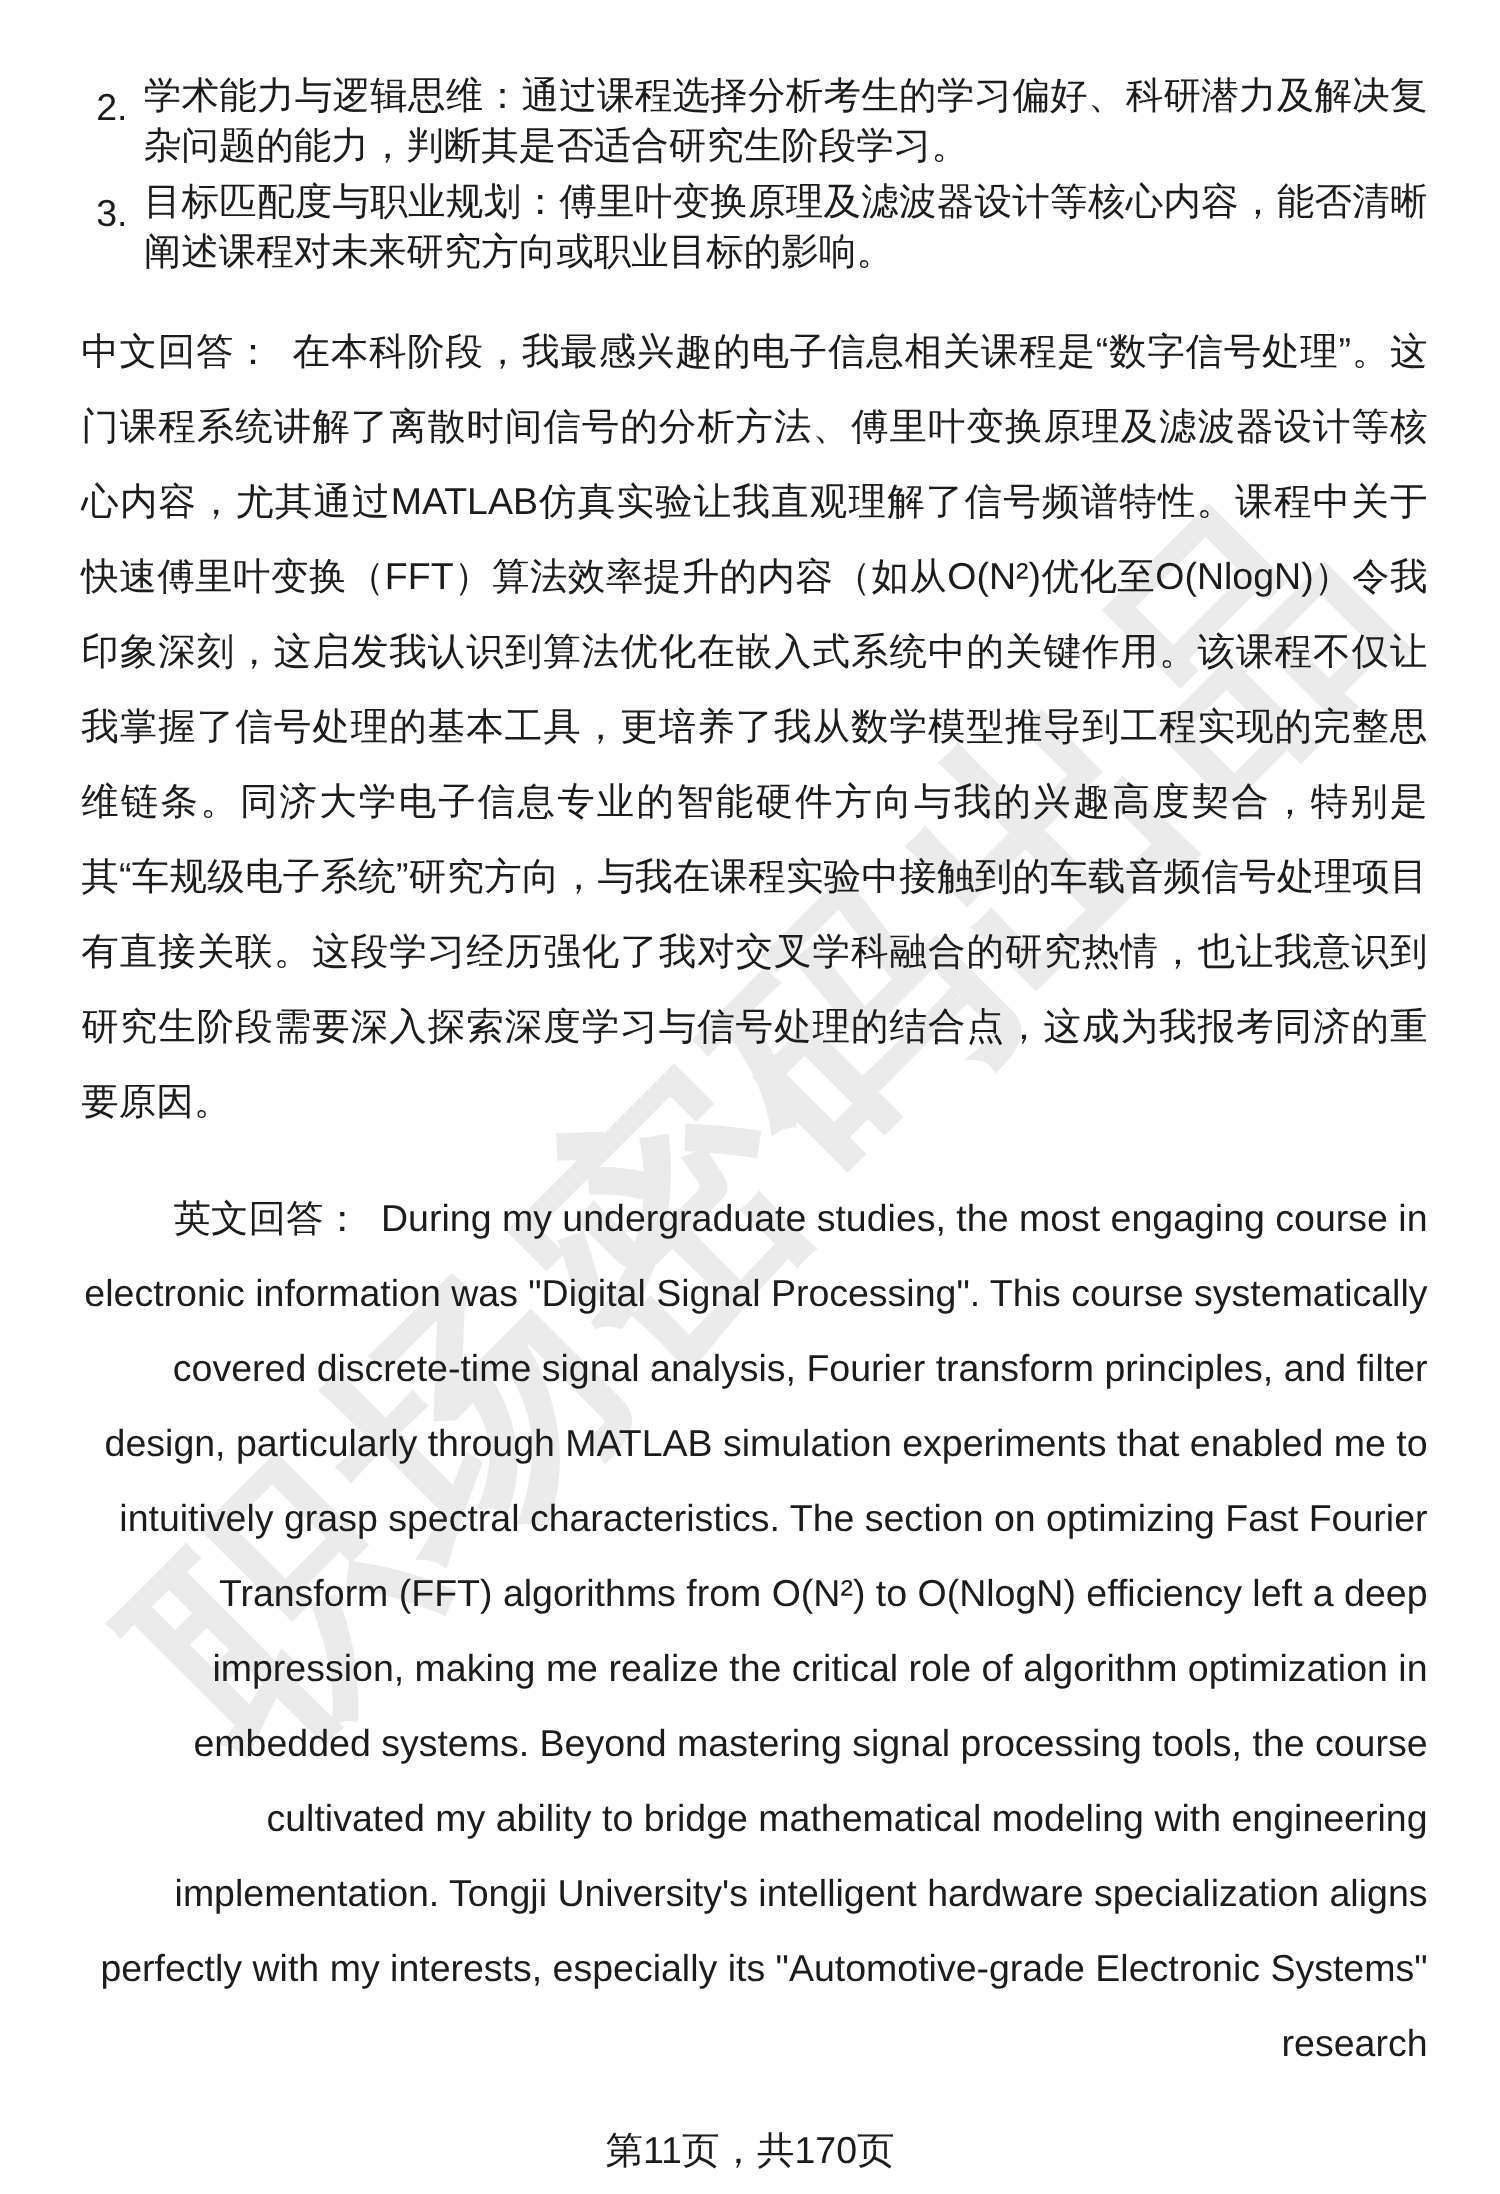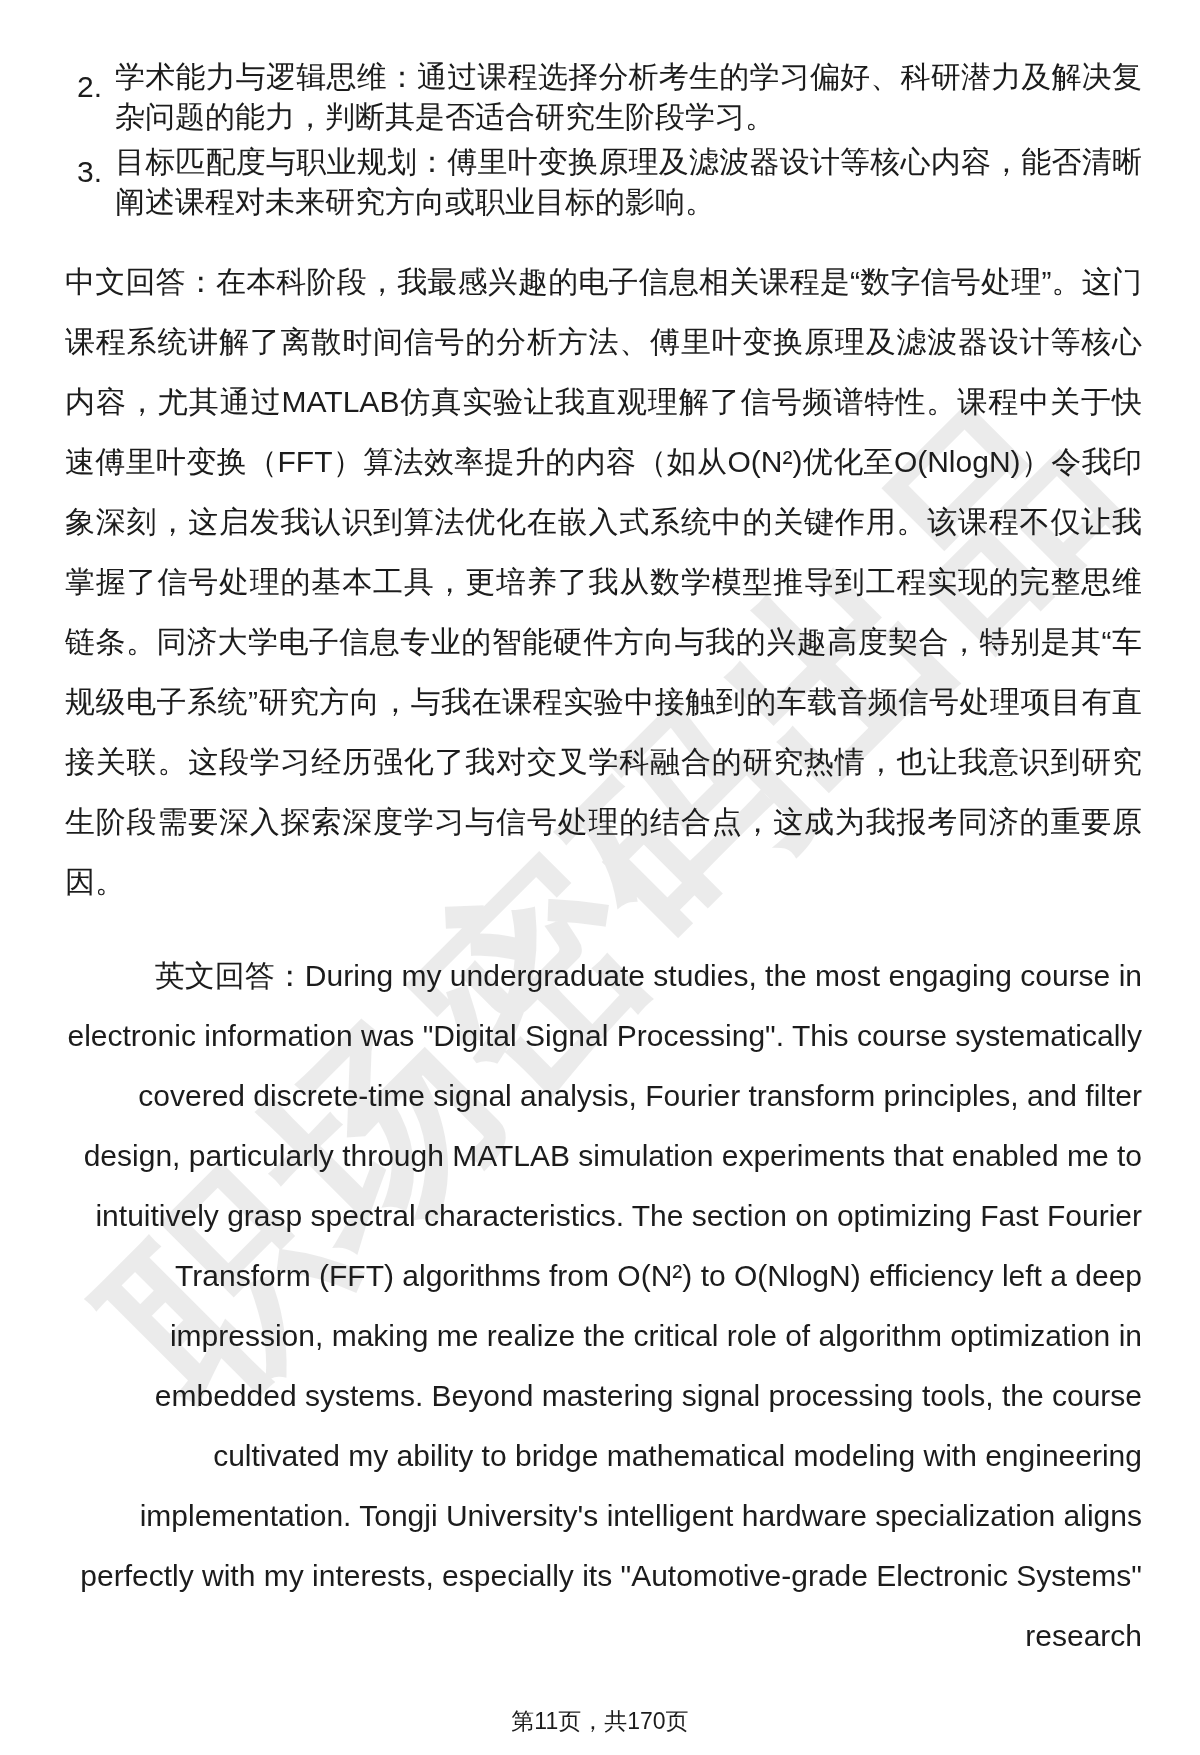--- a/index.html
+++ b/index.html
@@ -58,28 +58,28 @@
   .para.zh {
     margin-top: 30px;
     text-align: justify;
     line-height: 60px;
   }
   .para.en {
     margin-top: 34px;
     text-align: right;
     line-height: 60px;
   }
-  .answer-label { margin-right: 0; }
+  .answer-label { margin-right: 16px; }
   .footer {
     position: absolute;
     left: 0;
     right: 0;
     bottom: 14px;
     text-align: center;
-    font-size: 23px;
+    font-size: 30px;
     line-height: 40px;
     z-index: 1;
     color: #1c1c1c;
   }
 </style>
 </head>
 <body>
 
 <div class="page">
 

